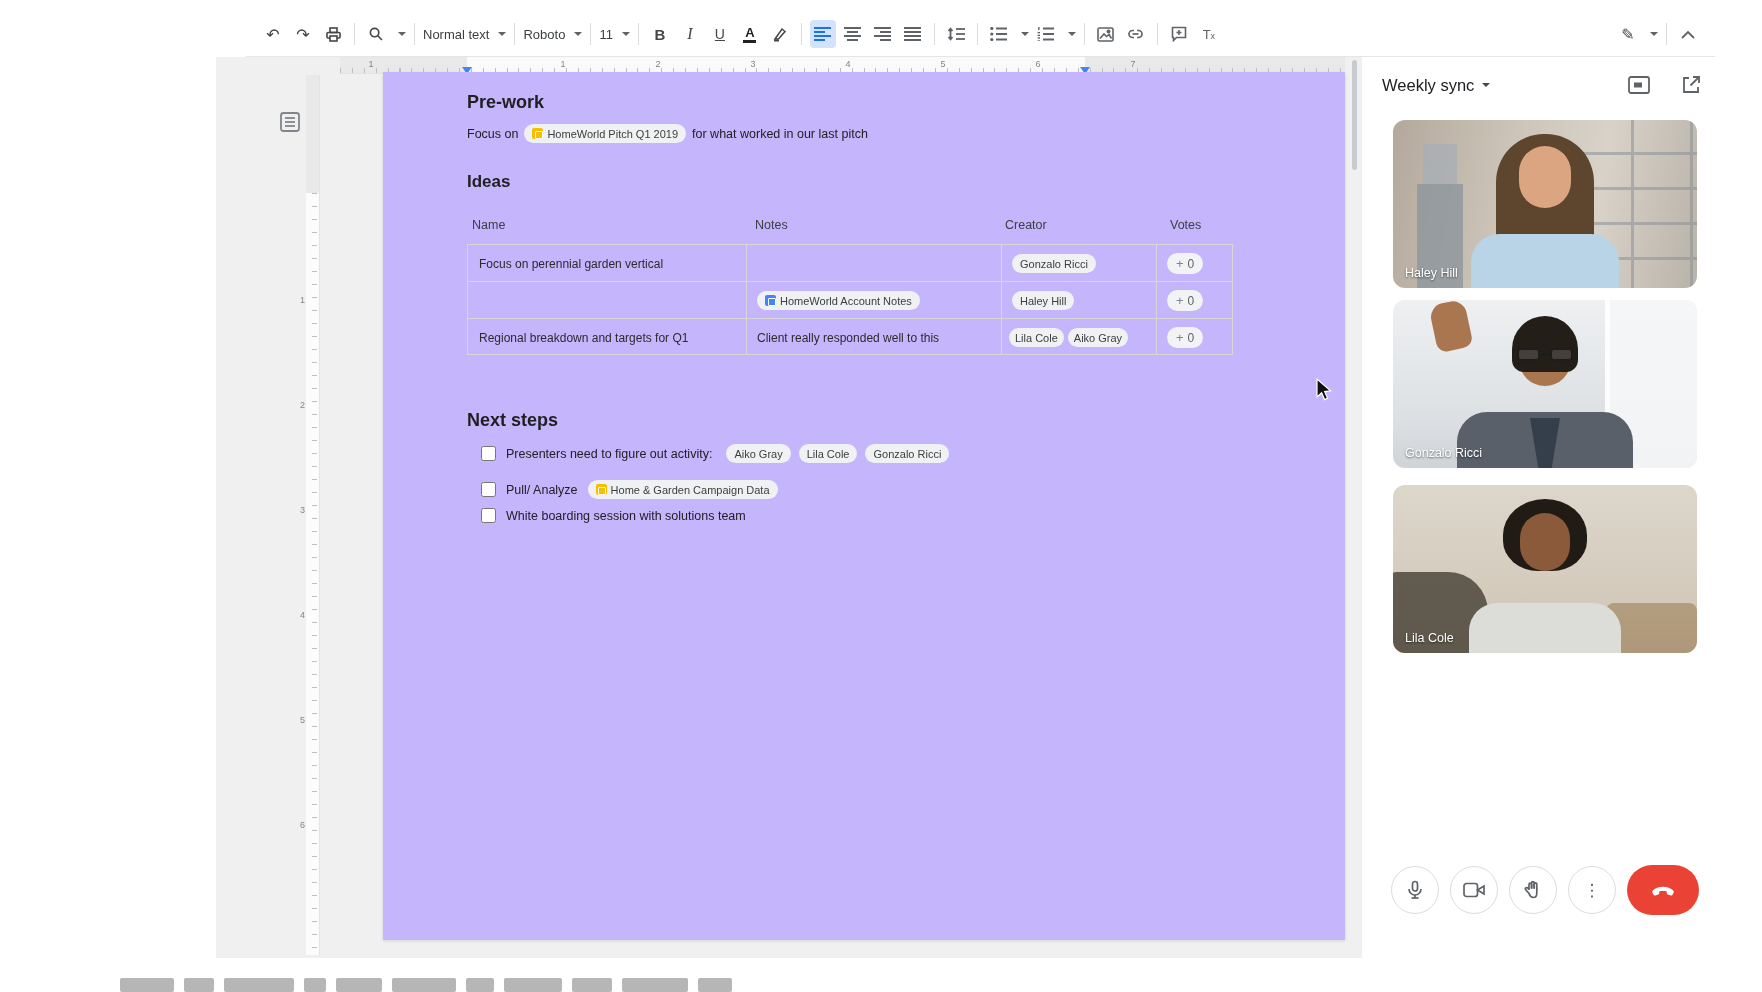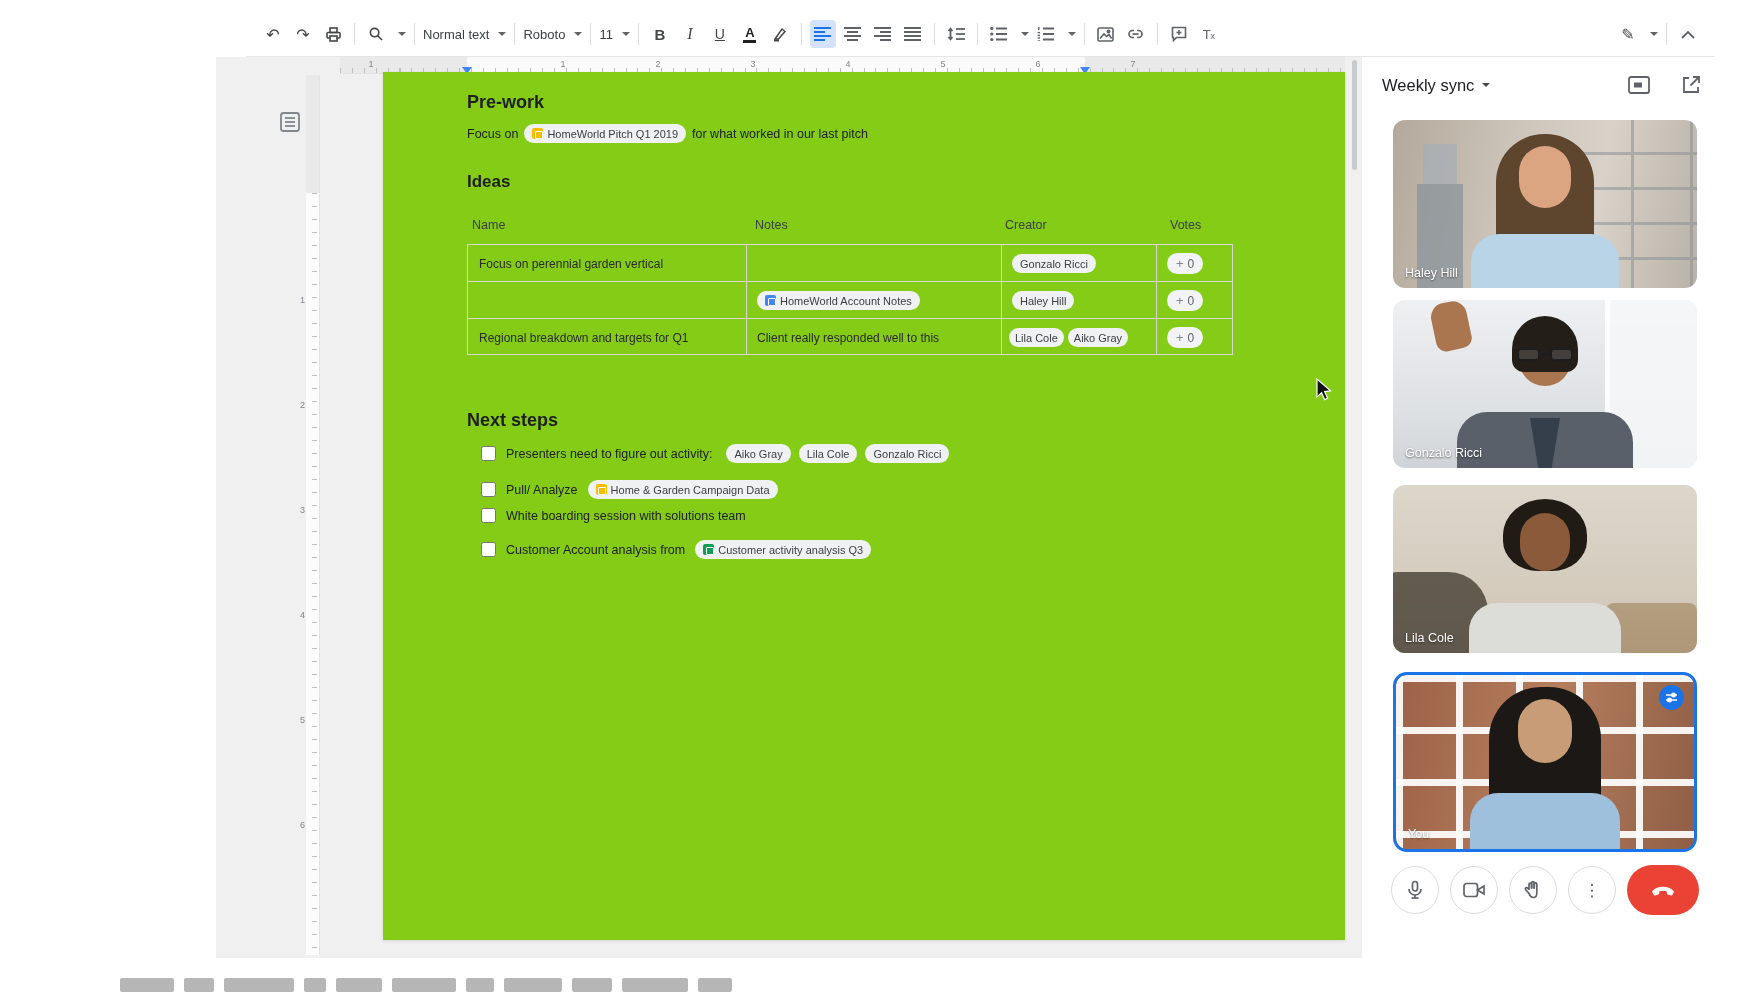--- a/index.html
+++ b/index.html
@@ -39,21 +39,21 @@
   .ruler-v { position:absolute; left:298px; top:75px; width:24px; height:880px; }
   .ruler-v .seg { position:absolute; left:8px; width:14px; background:#fcfcfc;
              border-right:1px solid #e3e3e3; }
   .ruler-v .ticks { position:absolute; left:14px; top:118px; bottom:0; width:5px;
              background:repeating-linear-gradient(180deg,#bfbfbf 0 1px, transparent 1px 13px); }
   .ruler-v .num { position:absolute; left:2px; font-size:9px; color:#80868b; }
 
   .outline-btn { position:absolute; left:276px; top:108px; width:28px; height:28px; display:flex; align-items:center; justify-content:center; }
 
   
-  .page { position:absolute; left:383px; top:72px; width:962px; height:868px; background:#84cc16;
+  .page { position:absolute; left:383px; top:72px; width:962px; height:868px; background:#c4b5fd;
           box-shadow:0 1px 3px rgba(0,0,0,.12); }
   .h2 { position:absolute; left:84px; font-weight:bold; color:#1f1f1f; }
   .body-line { position:absolute; left:84px; font-size:12.5px; color:#202124; display:flex; align-items:center; gap:6px; }
   .chip { display:inline-flex; align-items:center; gap:4px; background:#f0f1f2; border-radius:10px;
           height:19px; padding:0 8px; font-size:11px; color:#3c4043; white-space:nowrap; }
   .file-ic { width:11px; height:11px; border-radius:2px; position:relative; flex:0 0 auto; }
   .file-ic.slides { background:#fbbc04; }
   .file-ic.docs { background:#4285f4; }
   .file-ic.sheets { background:#0f9d58; }
   .file-ic::after { content:""; position:absolute; left:2.5px; top:2.5px; width:6px; height:6px;
@@ -476,28 +476,20 @@
         <span class="file-ic slides"></span>
         <span>Home &amp; Garden Campaign Data</span>
         </span>
     </div>
 
     <div class="check-item" style="top:436px;">
       <span class="checkbox"></span>
       <span>White boarding session with solutions team</span>
     </div>
 
-    <div class="check-item" style="top:468px;">
-      <span class="checkbox"></span>
-      <span>Customer Account analysis from</span>
-      <span class="chip">
-        <span class="file-ic sheets"></span>
-        <span>Customer activity analysis Q3</span>
-        </span>
-    </div>
   </div>
 
   <div class="meet-panel">
     <div class="meet-head">
       <span class="meet-title">Weekly sync</span>
       <span class="dd-arrow"></span>
       <span class="hspace"></span>
       <span class="mh-btn">
         <svg width="22" height="18" viewBox="0 0 22 18" fill="none" stroke="#5f6368" stroke-width="1.8">
           <rect x="1" y="1" width="20" height="16" rx="2"></rect>
@@ -532,35 +524,20 @@
       <span class="tile-label">Gonzalo Ricci</span>
     </div>
 
     <div class="tile t3">
       <span class="pp pp-hair"></span>
       <span class="pp pp-face"></span>
       <span class="pp pp-torso"></span>
       <span class="tile-label">Lila Cole</span>
     </div>
 
-    <div class="tile t4">
-      <span class="scene"></span>
-      <span class="pp pp-hair"></span>
-      <span class="pp pp-face"></span>
-      <span class="pp pp-torso"></span>
-      <span class="fx-badge">
-        <svg width="13" height="13" viewBox="0 0 13 13" stroke="#fff" stroke-width="1.6" fill="#fff">
-          <line x1="1" y1="4" x2="12" y2="4"></line>
-            <line x1="1" y1="9" x2="12" y2="9"></line>
-            <circle cx="8.5" cy="4" r="1.7"></circle>
-            <circle cx="4.5" cy="9" r="1.7"></circle>
-        </svg>
-      </span>
-      <span class="tile-label">You</span>
-    </div>
 
     <div class="ctl-bar">
       <span class="ctl-btn">
         <svg width="20" height="20" viewBox="0 0 20 20" fill="none" stroke="#5f6368" stroke-width="1.7">
           <rect x="7.5" y="1.5" width="5" height="9.5" rx="2.5"></rect>
             <path d="M4 9 a6 6 0 0 0 12 0"></path>
             <line x1="10" y1="15" x2="10" y2="18"></line>
             <line x1="6.5" y1="18" x2="13.5" y2="18"></line>
         </svg>
       </span>

